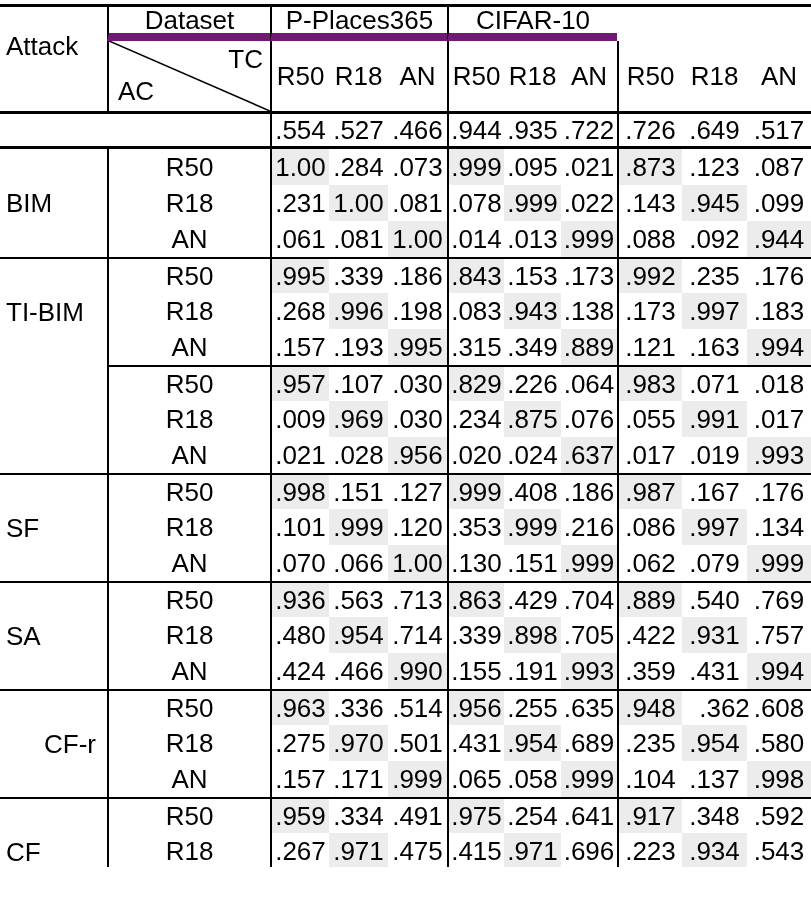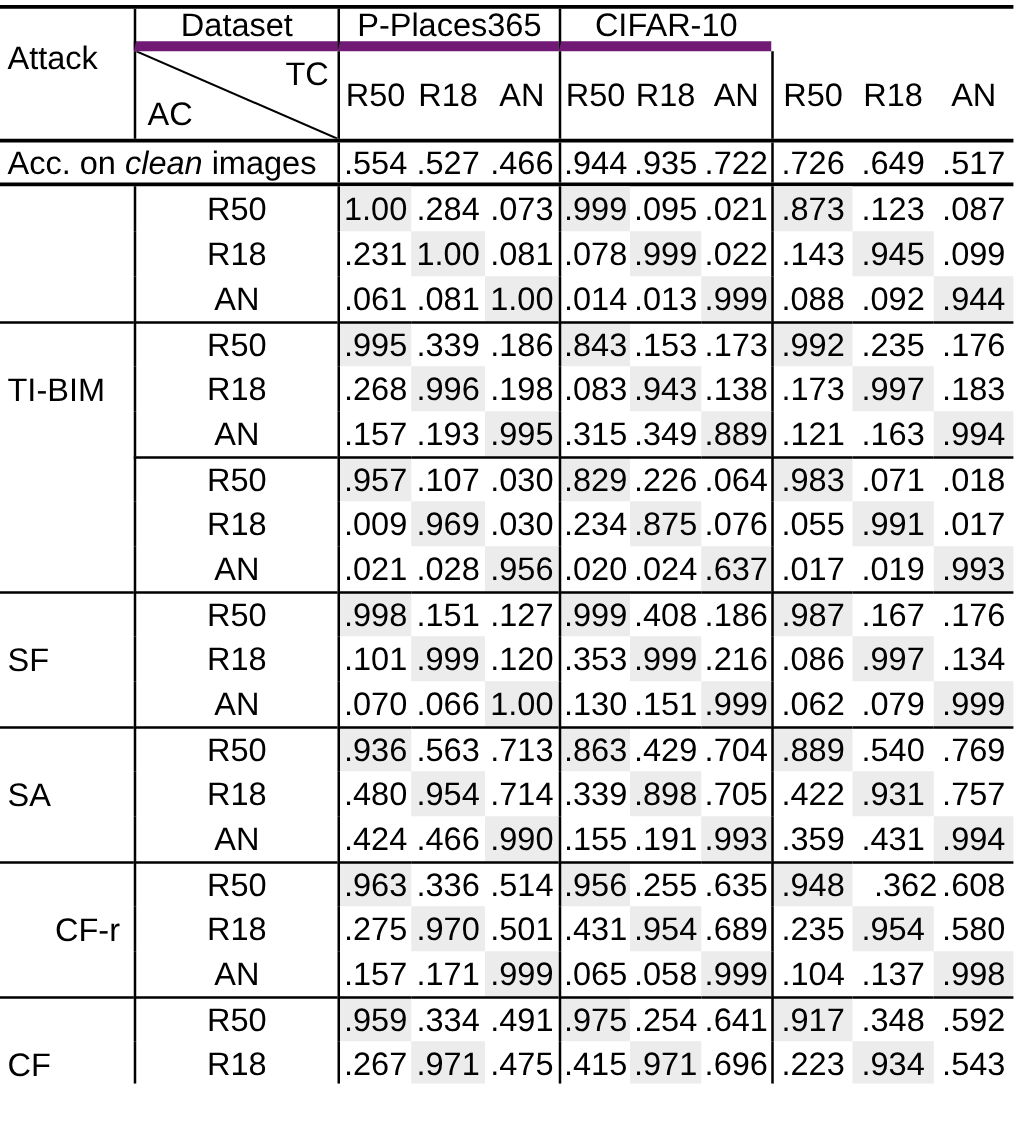--- a/index.html
+++ b/index.html
@@ -86,39 +86,35 @@
       <div class="cell" style="grid-column:5;grid-row:2">AN</div>
       <div class="cell bl" style="grid-column:6;grid-row:2">R50</div>
       <div class="cell" style="grid-column:7;grid-row:2">R18</div>
       <div class="cell" style="grid-column:8;grid-row:2">AN</div>
       <div class="cell bl" style="grid-column:9;grid-row:2">R50</div>
       <div class="cell" style="grid-column:10;grid-row:2">R18</div>
       <div class="cell" style="grid-column:11;grid-row:2">AN</div>
     </div>
 
     <div class="grid11 clean">
-      <div class="cell left clean-label">
-          <span class="sp">Acc. on </span>
-          <span class="it">clean</span>
-          <span class="sp"> images</span>
-        </div>
 
     <div class="cell bl" style="grid-column: 3;">.554</div>
         <div class="cell" style="grid-column: 4;">.527</div>
         <div class="cell" style="grid-column: 5;">.466</div>
         <div class="cell bl" style="grid-column: 6;">.944</div>
         <div class="cell" style="grid-column: 7;">.935</div>
         <div class="cell" style="grid-column: 8;">.722</div>
         <div class="cell bl" style="grid-column: 9;">.726</div>
         <div class="cell" style="grid-column: 10;">.649</div>
         <div class="cell" style="grid-column: 11;">.517</div>
       </div>
 
     <div id="blocks">
         <div class="grid11 block">
+          <div class="cell left" style="grid-area: 1 / 1 / 4;">BIM</div>
           <div class="cell bl" style="grid-area: 1 / 2;">R50</div>
           <div class="cell bl shaded" style="grid-area: 1 / 3;">1.00</div>
           <div class="cell" style="grid-area: 1 / 4;">.284</div>
           <div class="cell" style="grid-area: 1 / 5;">.073</div>
           <div class="cell bl shaded" style="grid-area: 1 / 6;">.999</div>
           <div class="cell" style="grid-area: 1 / 7;">.095</div>
           <div class="cell" style="grid-area: 1 / 8;">.021</div>
           <div class="cell bl shaded" style="grid-area: 1 / 9;">.873</div>
           <div class="cell" style="grid-area: 1 / 10;">.123</div>
           <div class="cell" style="grid-area: 1 / 11;">.087</div>

